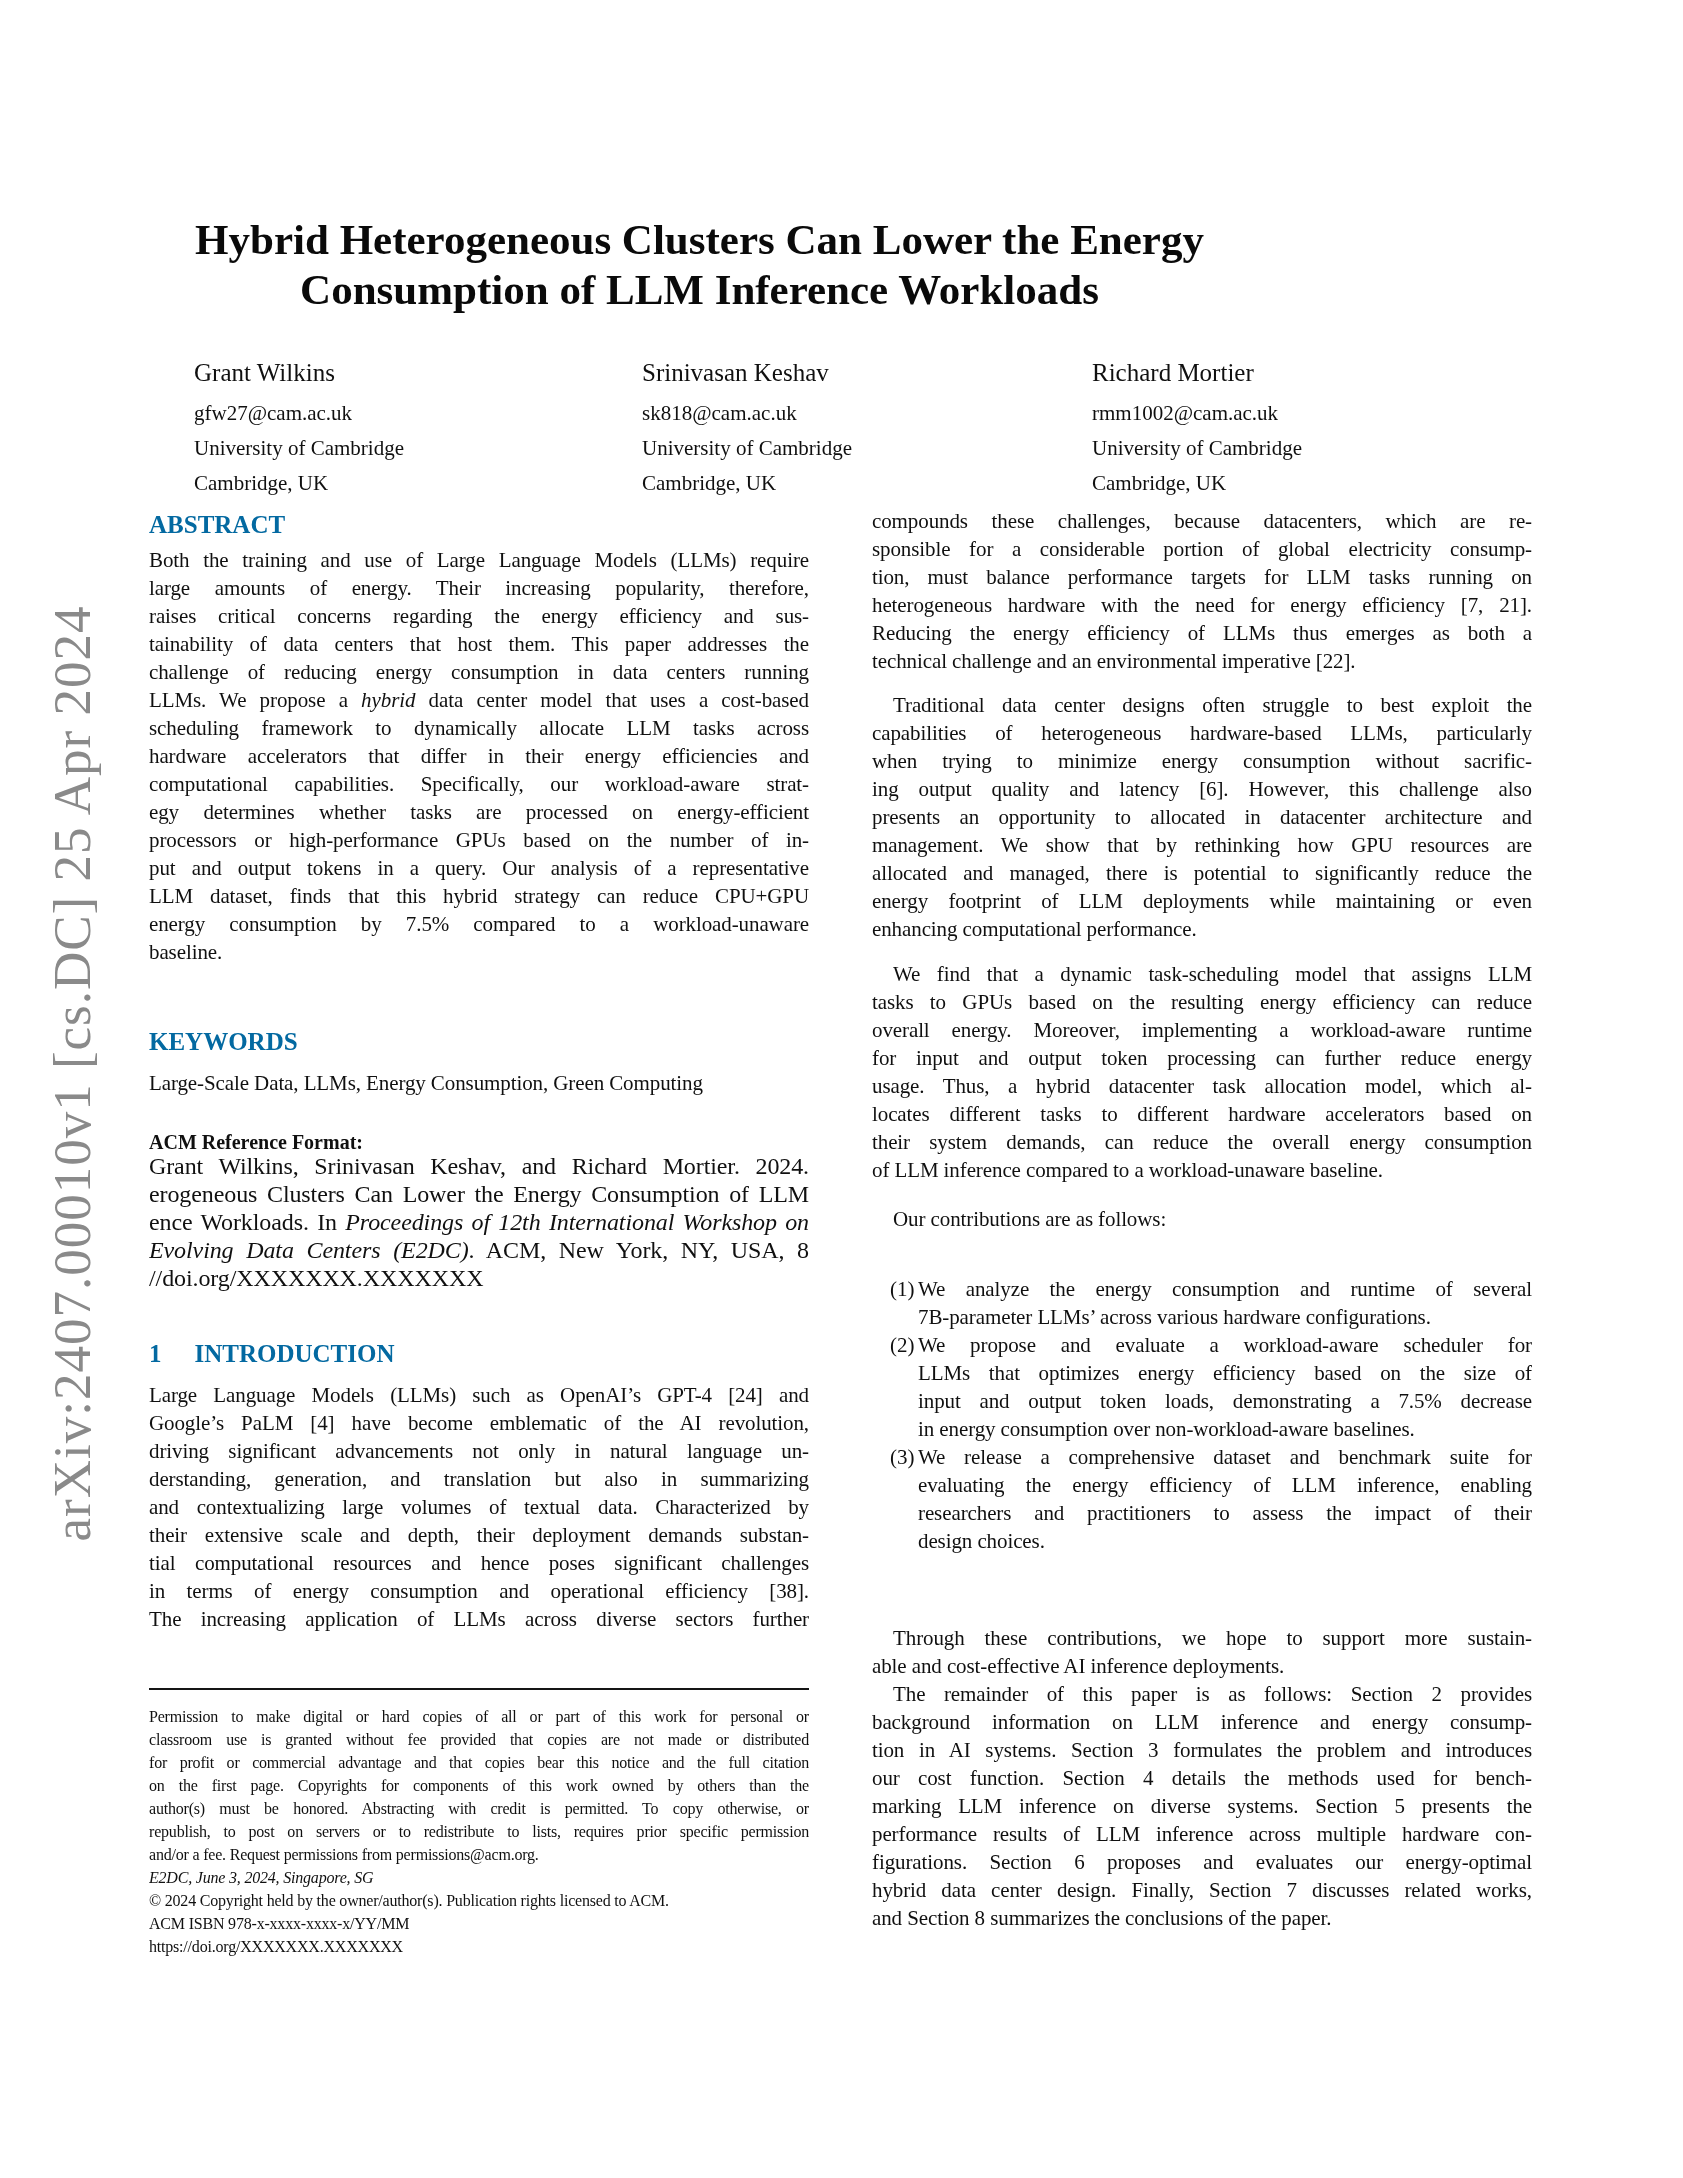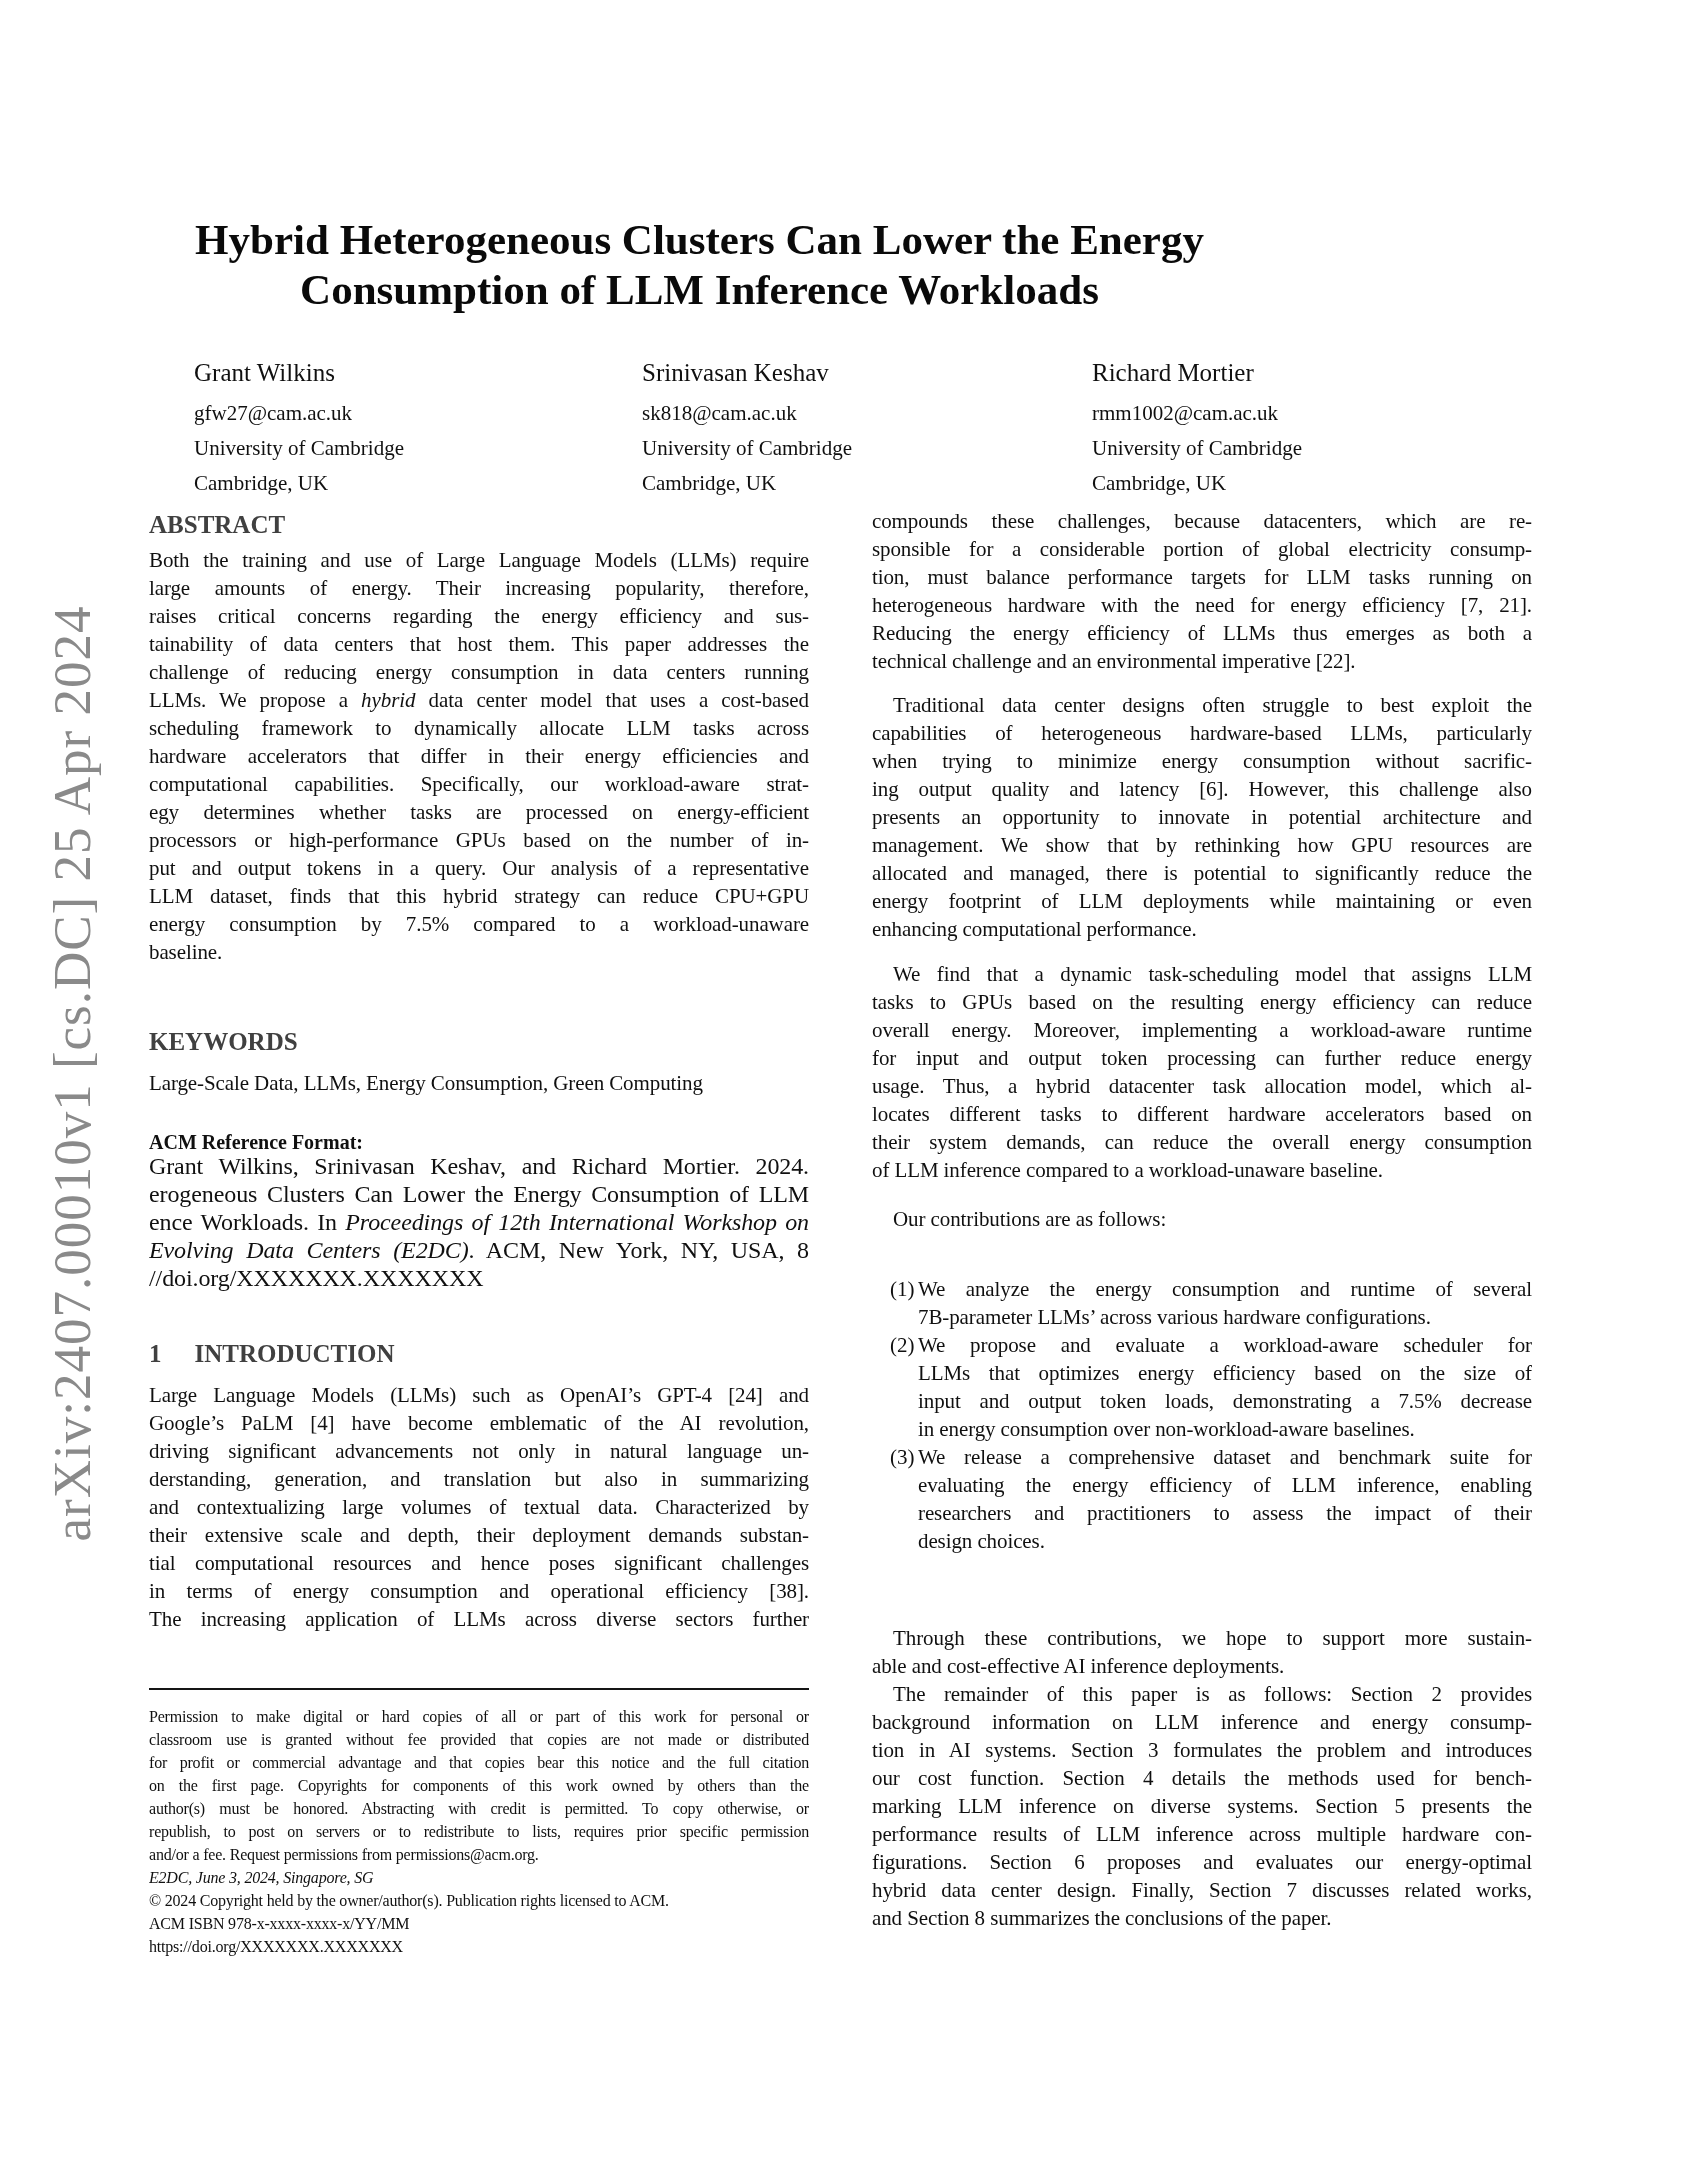--- a/index.html
+++ b/index.html
@@ -8,21 +8,21 @@
   .abs{position:absolute;}
   .col{width:660px;}
   
   .ln{height:28px;line-height:28px;font-size:21px;letter-spacing:-0.1px;
       overflow:hidden;text-align:justify;white-space:normal;}
   .ln.j::after{content:"";display:inline-block;width:100%;height:0;}
   .ln.ind{text-indent:21px;}
   .it{font-style:italic;}
   .itl{font-style:italic;}
   
-  .heading{font-size:25px;font-weight:bold;color:#404040;}
+  .heading{font-size:25px;font-weight:bold;color:#0369a1;}
   .subheading{font-size:20px;font-weight:bold;text-align:center;}
   .sec-num{display:inline-block;}
   .sec-label{display:inline-block;margin-left:33px;}
   
   .ref-lines .ln{height:28px;line-height:28px;font-size:24px;letter-spacing:-0.1px;}
   .fn-lines .ln{height:23px;line-height:23px;font-size:16px;letter-spacing:-0.2px;}
   
   .title{left:0;top:215px;width:1399px;text-align:center;font-size:43px;line-height:50px;
          font-weight:bold;color:#0a0a0a;}
   .author{text-align:left;width:396px;}
@@ -149,21 +149,21 @@
       <div class="ln j"><span>heterogeneous hardware with the need for energy efficiency [7, 21].</span></div>
       <div class="ln j"><span>Reducing the energy efficiency of LLMs thus emerges as both a</span></div>
       <div class="ln"><span>technical challenge and an environmental imperative [22].</span></div>
     </div>
 
   <div class="abs col" style="left:872px;top:691px">
       <div class="ln j ind"><span>Traditional data center designs often struggle to best exploit the</span></div>
       <div class="ln j"><span>capabilities of heterogeneous hardware-based LLMs, particularly</span></div>
       <div class="ln j"><span>when trying to minimize energy consumption without sacrific-</span></div>
       <div class="ln j"><span>ing output quality and latency [6]. However, this challenge also</span></div>
-      <div class="ln j"><span>presents an opportunity to innovate in potential architecture and</span></div>
+      <div class="ln j"><span>presents an opportunity to allocated in datacenter architecture and</span></div>
       <div class="ln j"><span>management. We show that by rethinking how GPU resources are</span></div>
       <div class="ln j"><span>allocated and managed, there is potential to significantly reduce the</span></div>
       <div class="ln j"><span>energy footprint of LLM deployments while maintaining or even</span></div>
       <div class="ln"><span>enhancing computational performance.</span></div>
     </div>
 
   <div class="abs col" style="left:872px;top:960px">
       <div class="ln j ind"><span>We find that a dynamic task-scheduling model that assigns LLM</span></div>
       <div class="ln j"><span>tasks to GPUs based on the resulting energy efficiency can reduce</span></div>
       <div class="ln j"><span>overall energy. Moreover, implementing a workload-aware runtime</span></div>

